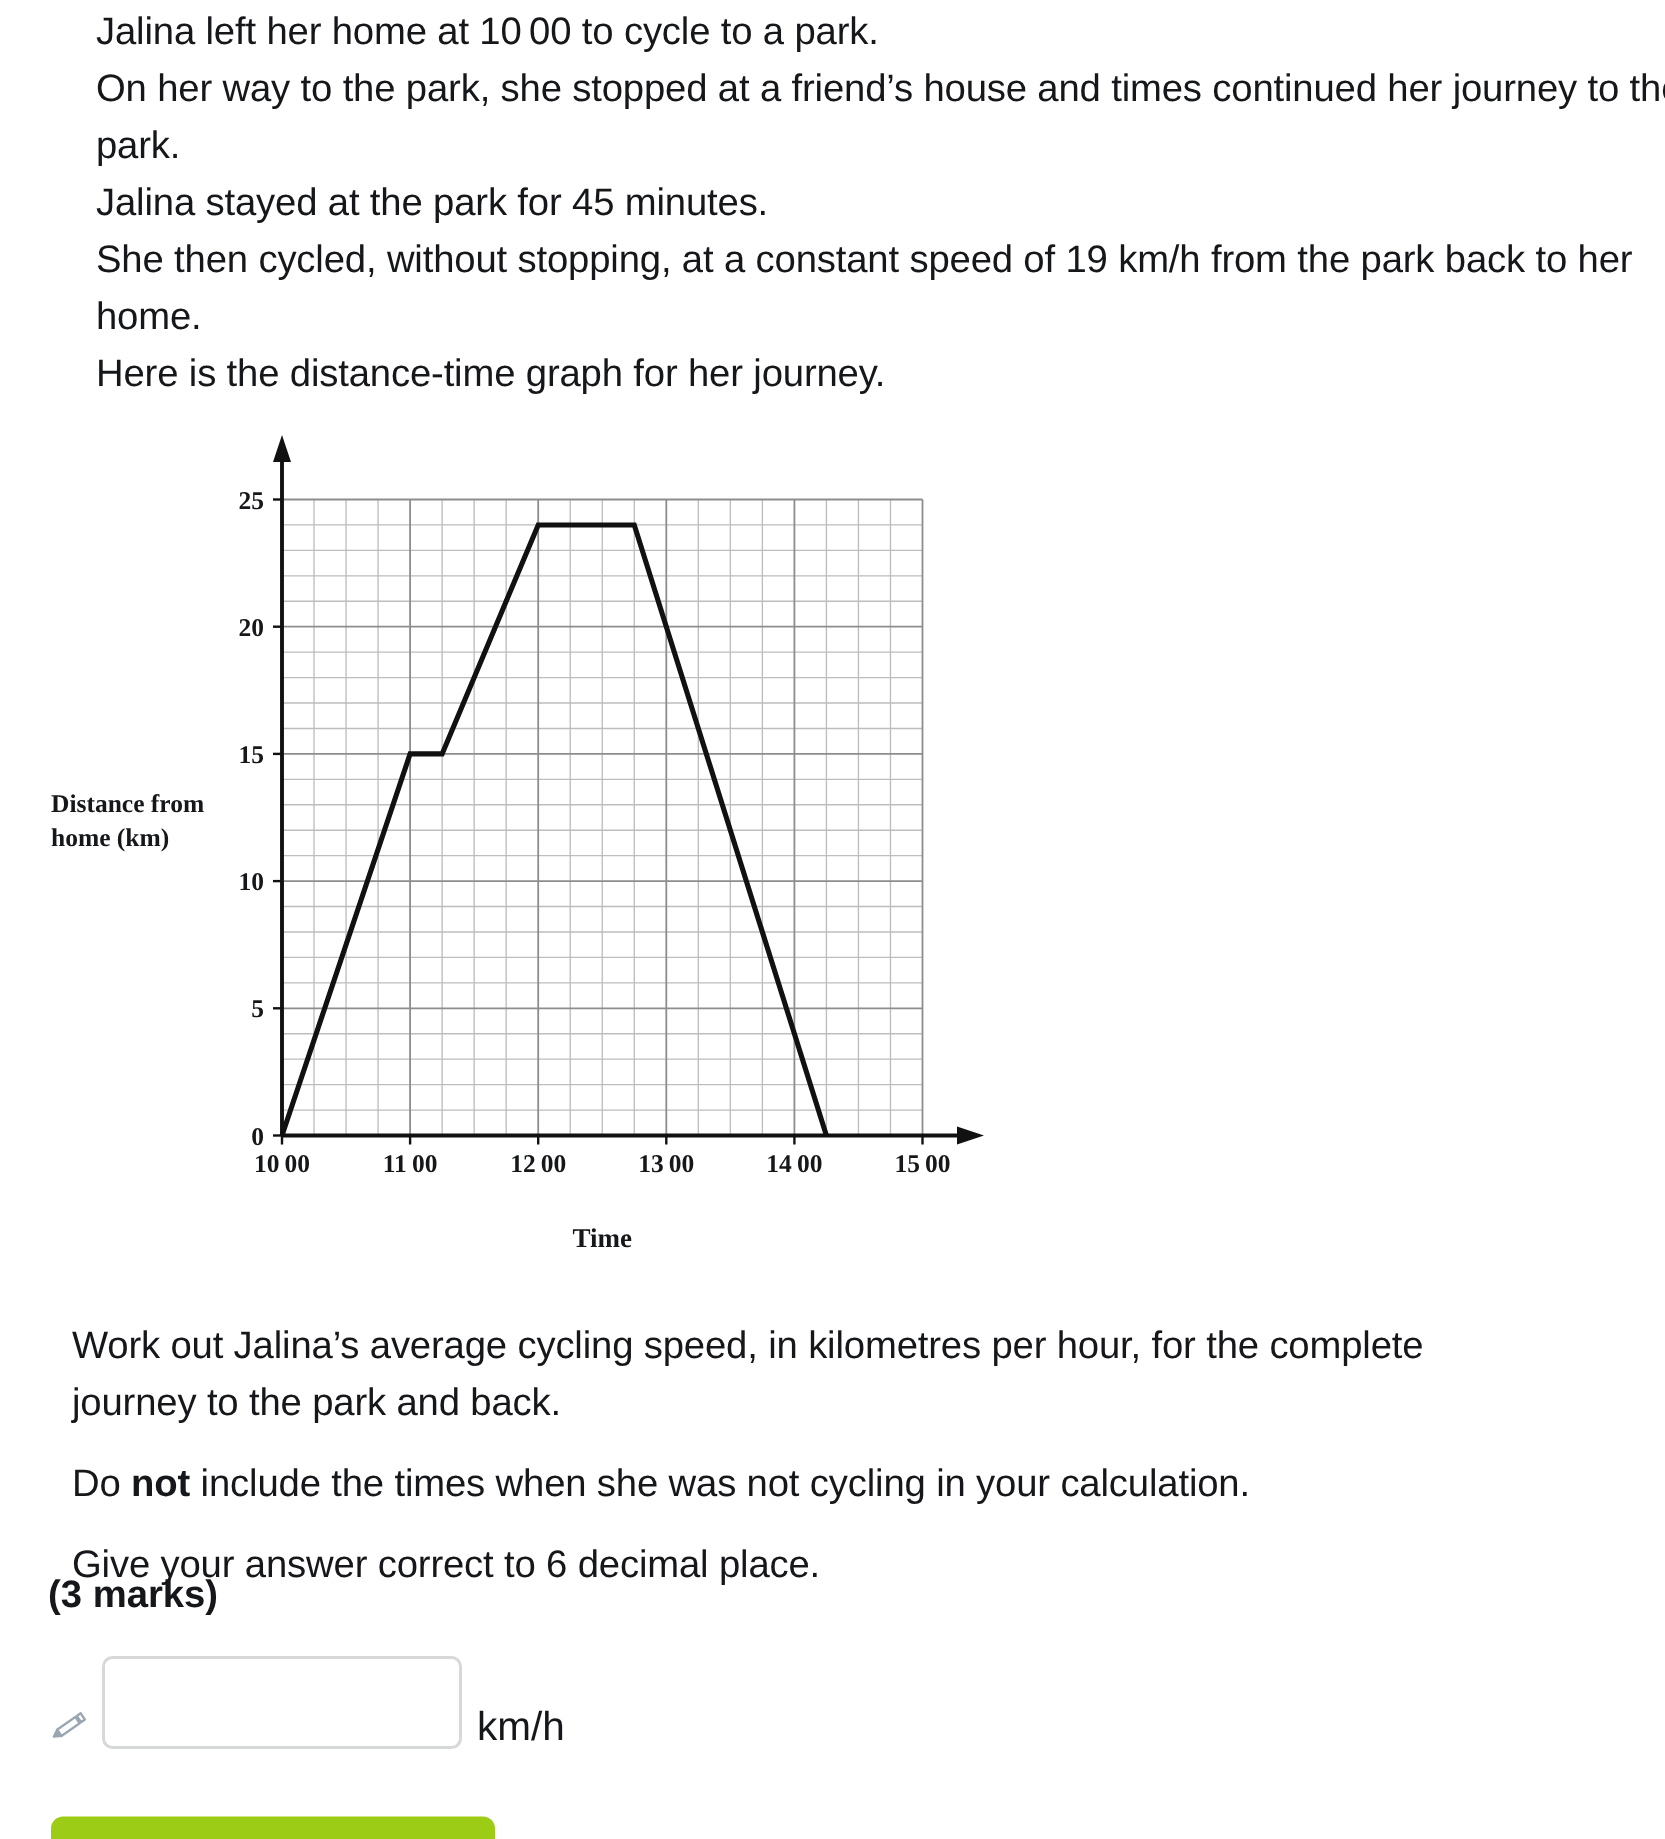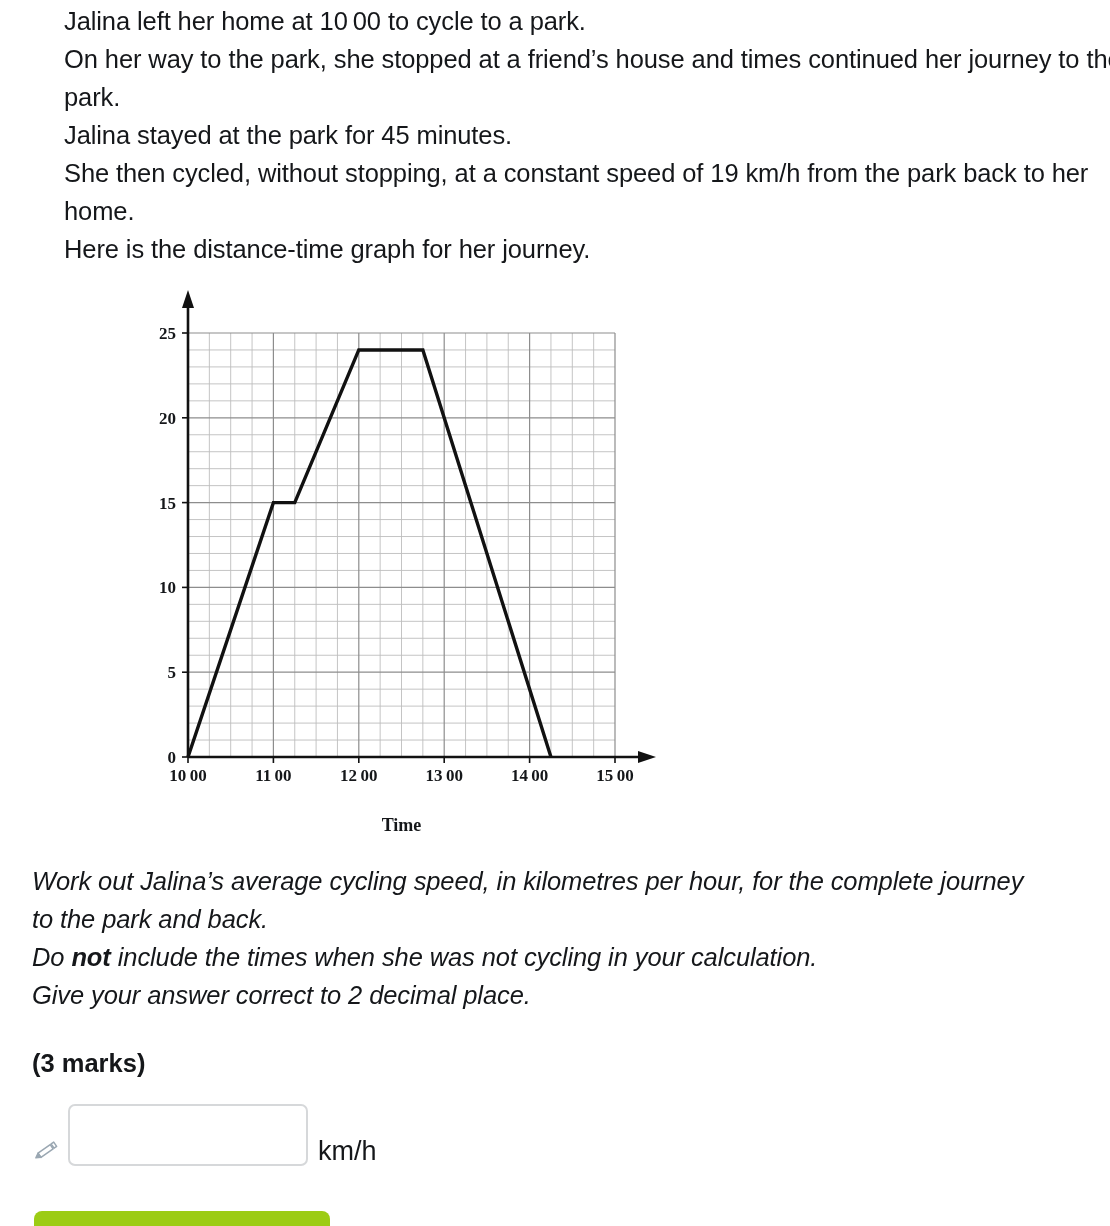--- a/index.html
+++ b/index.html
@@ -36,21 +36,21 @@
   .ask {
     position: absolute;
     left: 32px;
     top: 862px;
     width: 1000px;
     font-size: 25.5px;
     line-height: 38px;
     letter-spacing: -0.1px;
     color: #15171a;
   }
-  .ask p { margin: 0; font-style: italic; }
+  .ask p { margin: 16px; }
   .b { font-weight: bold; text-align: center; }
 
   .marks {
     position: absolute;
     left: 32px;
     top: 1046px;
     font-size: 25.5px;
     line-height: 34px;
     font-weight: bold;
     color: #15171a;
@@ -139,20 +139,24 @@
 <div class="stem">
   <p>Jalina left her home at 10 00 to cycle to a park.</p>
   <p>On her way to the park, she stopped at a friend’s house and times continued her journey to the park.</p>
   <p>Jalina stayed at the park for 45 minutes.</p>
   <p>She then cycled, without stopping, at a constant speed of 19 km/h from the park back to her home.</p>
   <p>Here is the distance-time graph for her journey.</p>
 </div>
 
 <div class="figure">
 
+  <div class="axis-label-y">
+    <div>Distance from</div>
+    <div>home (km)</div>
+  </div>
 
   <svg width="700" height="560" viewBox="0 0 700 560">
 
     <g id="grid-minor">
         <line x1="209.35" x2="209.35" y1="51.00" y2="475.00" stroke="#bdbdbd" stroke-width="0.9"></line>
         <line x1="230.70" x2="230.70" y1="51.00" y2="475.00" stroke="#bdbdbd" stroke-width="0.9"></line>
         <line x1="252.05" x2="252.05" y1="51.00" y2="475.00" stroke="#bdbdbd" stroke-width="0.9"></line>
         <line x1="294.75" x2="294.75" y1="51.00" y2="475.00" stroke="#bdbdbd" stroke-width="0.9"></line>
         <line x1="316.10" x2="316.10" y1="51.00" y2="475.00" stroke="#bdbdbd" stroke-width="0.9"></line>
         <line x1="337.45" x2="337.45" y1="51.00" y2="475.00" stroke="#bdbdbd" stroke-width="0.9"></line>
@@ -241,21 +245,21 @@
       </g>
     <g id="xaxislabel">
         <text x="401.50" y="549" text-anchor="middle" font-family="&quot;Liberation Serif&quot;, serif" font-weight="bold" font-size="18" fill="#15171a">Time</text>
       </g>
   </svg>
 </div>
 
 <div class="ask">
   <p>Work out Jalina’s average cycling speed, in kilometres per hour, for the complete journey to the park and back.</p>
   <p><span>Do </span><span class="b">not</span><span> include the times when she was not cycling in your calculation.</span></p>
-  <p>Give your answer correct to 2 decimal place.</p>
+  <p>Give your answer correct to 6 decimal place.</p>
 </div>
 
 <div class="marks">(3 marks)</div>
 
 <div class="answer-row">
   <svg class="pencil-icon" viewBox="0 0 24 24">
     <g transform="rotate(10 12 12)">
       <path d="M17.2 3.4 l3.1 3.1 -1.9 1.9 -3.1 -3.1 z" fill="none" stroke="#9aa7b2" stroke-width="1.3" stroke-linejoin="round"></path>
       <path d="M14.6 6.0 l3.1 3.1 -9.0 9.0 -3.1 -3.1 z" fill="none" stroke="#9aa7b2" stroke-width="1.3" stroke-linejoin="round"></path>
       <path d="M5.6 15.0 l3.1 3.1 -4.3 1.2 z" fill="#9aa7b2" stroke="#9aa7b2" stroke-width="1.1" stroke-linejoin="round"></path>

